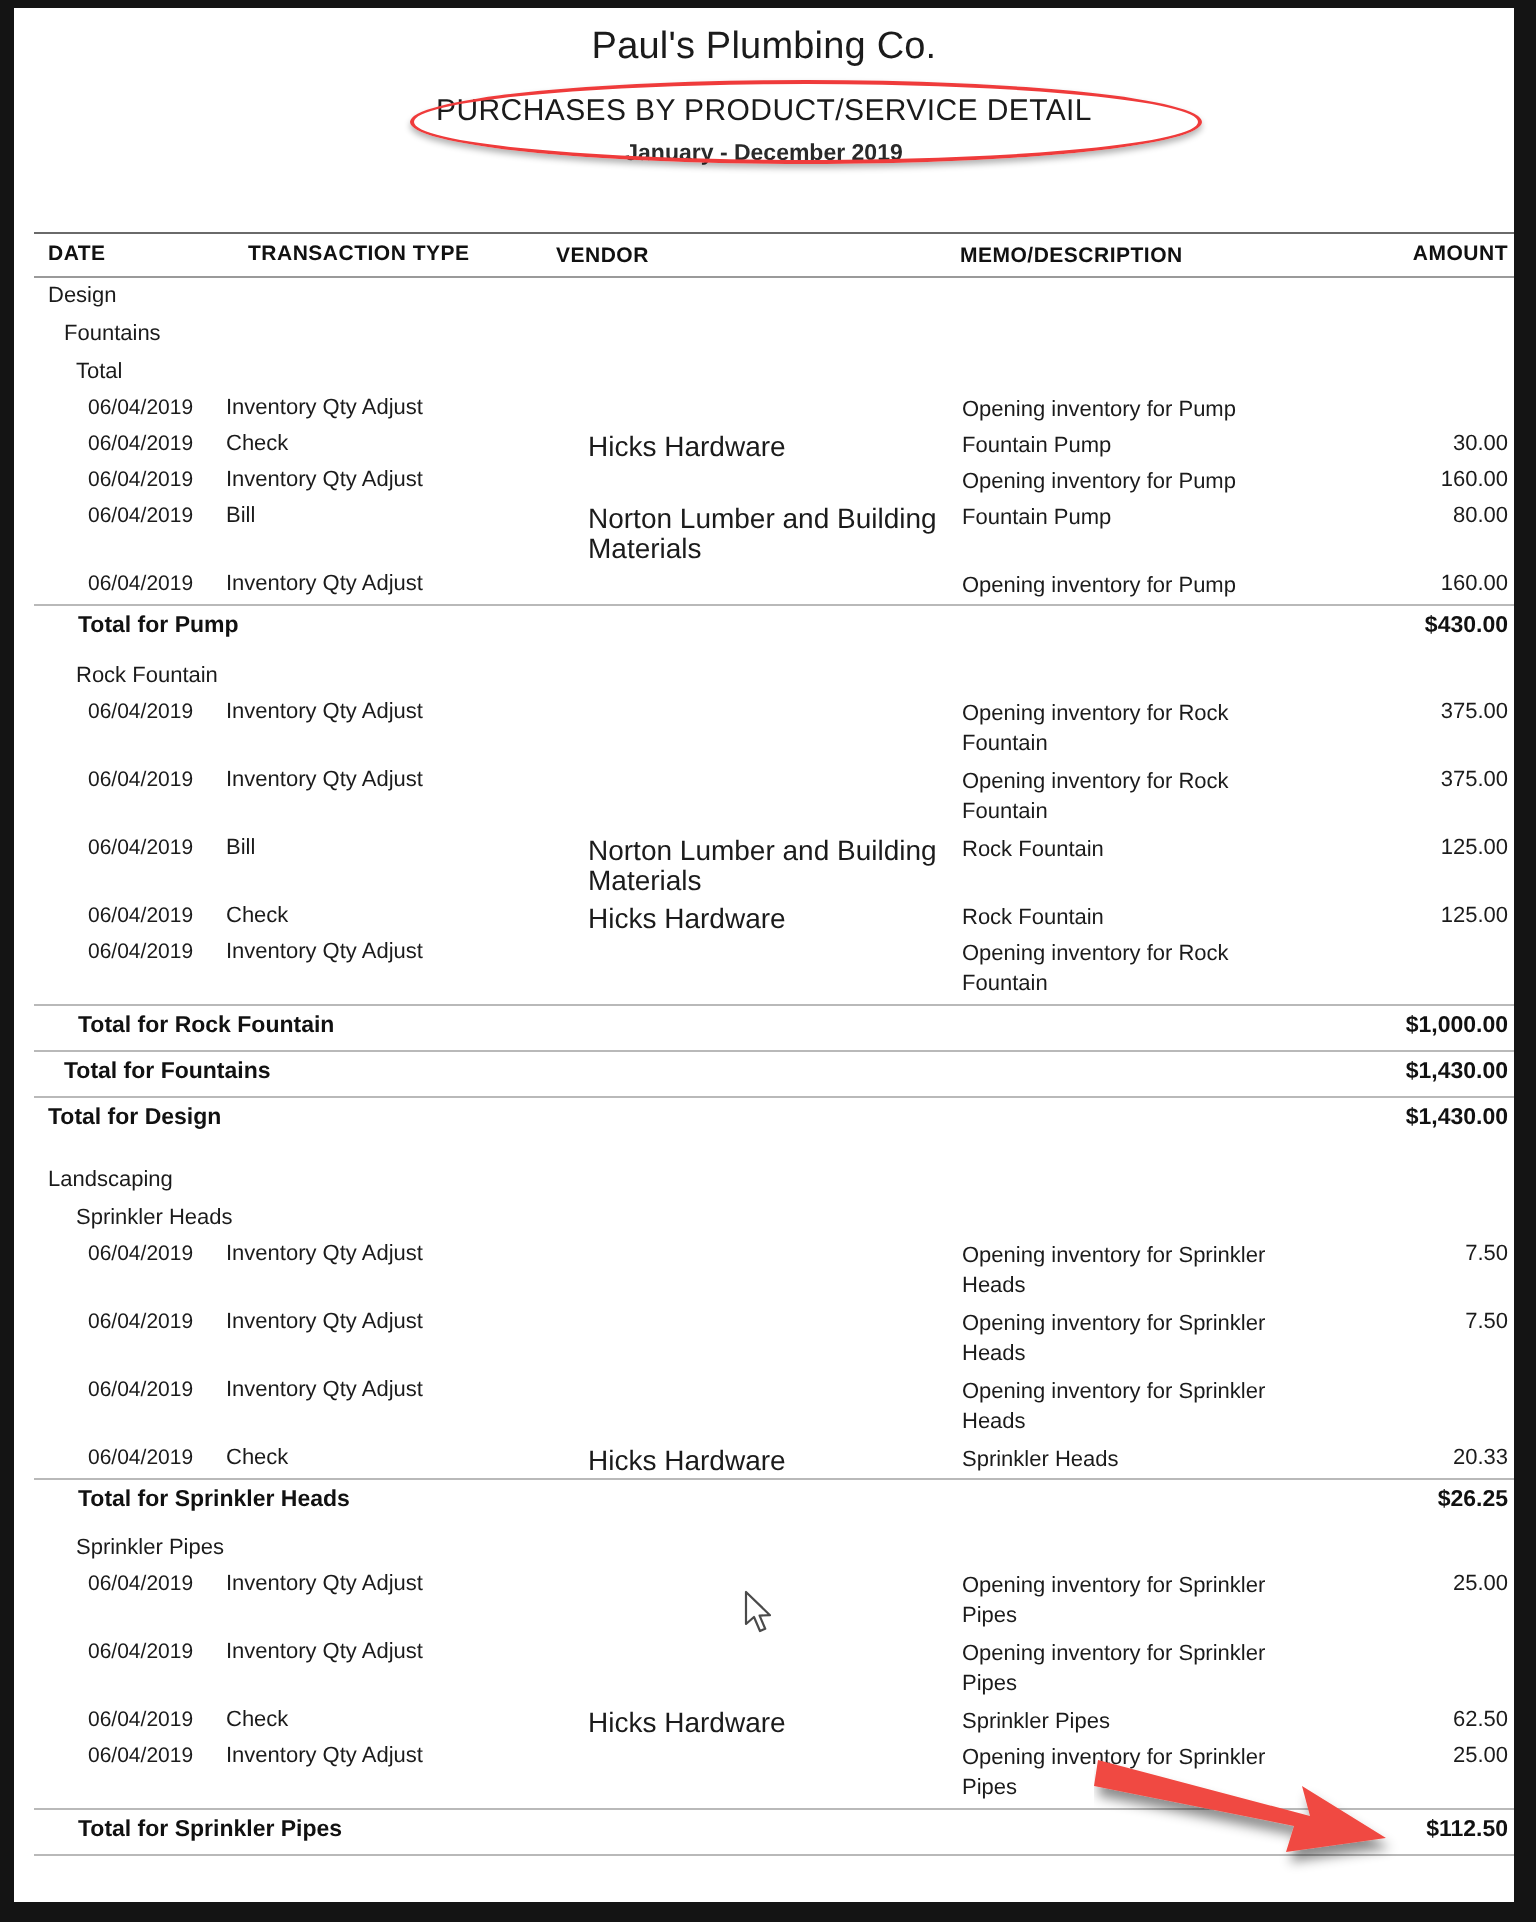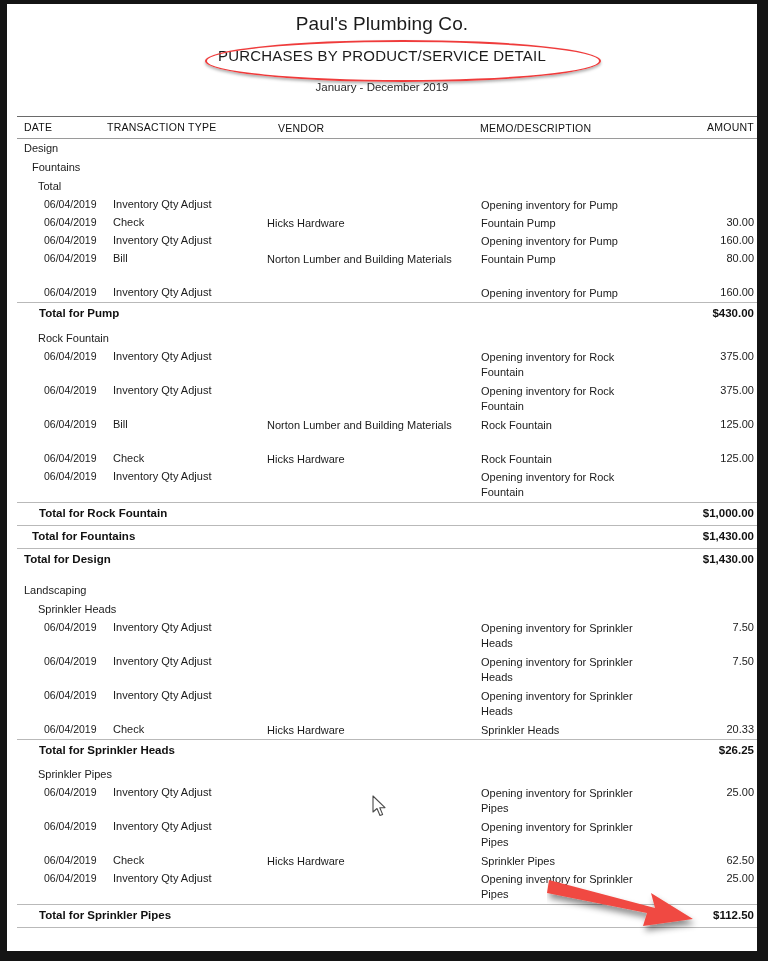--- a/index.html
+++ b/index.html
@@ -31,54 +31,56 @@
     margin-top:12px;
     letter-spacing:.2px;
     position:relative;
     display:inline-block;
     padding:0 6px;
     text-align:right;
   }
   .period{
     font-size:11.5px;
     color:#2a2a2a;
-    margin-top:16px;
+    margin-top:6px;
+    font-weight:bold;
   }
   
   #ellipse{
     position:absolute;
     left:198px;top:36px;
     width:392px;height:38px;
     border:2.6px solid #ef3b3b;
     border-radius:50%;
     box-shadow:0 2px 3px rgba(0,0,0,.30);
     pointer-events:none;
   }
   
   #tbl{
     position:absolute;
     left:10px;top:112px;
     width:740px;
   }
   .cell{ position:absolute; white-space:nowrap; color:#1b1b1b; }
   .c-date { left:27px;  font-size:10.5px; }
   .c-type { left:96px;  font-size:11px;   }
-  .c-vend { left:250px; font-size:11px;   width:185px; white-space:normal; line-height:14.5px;}
+  .c-vend { left:277px; font-size:14px;   width:185px; white-space:normal; line-height:14.5px;}
   .c-memo { left:464px; font-size:11px;   width:168px; white-space:normal; line-height:14.5px;}
   .c-amt  { right:3px;  font-size:11px; text-align:right; }
 
   
   #headrow{
     position:relative;height:21px;
     border-top:1.4px solid #6a6a6a;
     border-bottom:1.2px solid #9a9a9a;
+    font-weight:bold;
   }
   #headrow .cell{ font-size:10.5px; letter-spacing:.25px; color:#111; top:4px;}
   #headrow .c-date{left:7px;}
-  #headrow .c-type{left:90px;}
+  #headrow .c-type{left:107px;}
   #headrow .c-vend{left:261px;width:auto;}
   #headrow .c-memo{left:463px;width:auto;}
   #headrow .c-amt{right:3px;}
 
   
   .grp{ font-size:11px; color:#1b1b1b; height:19px; position:relative;}
   .grp span{position:absolute;top:3px;}
   .lv0 span{left:7px;}
   .lv1 span{left:15px;}
   .lv2 span{left:21px;}

